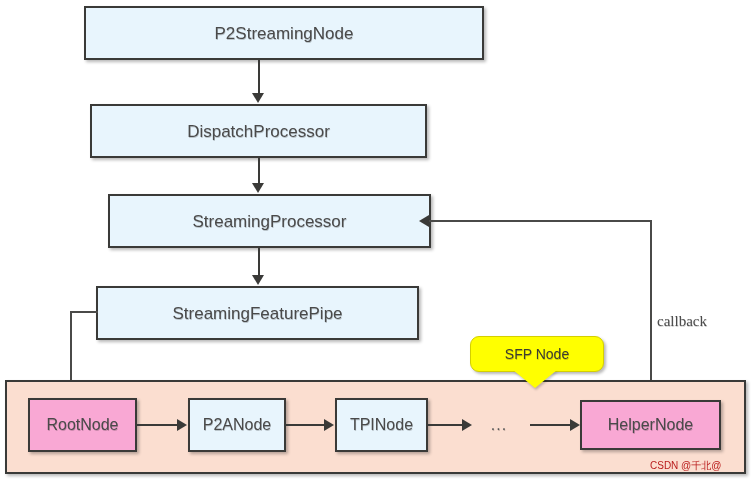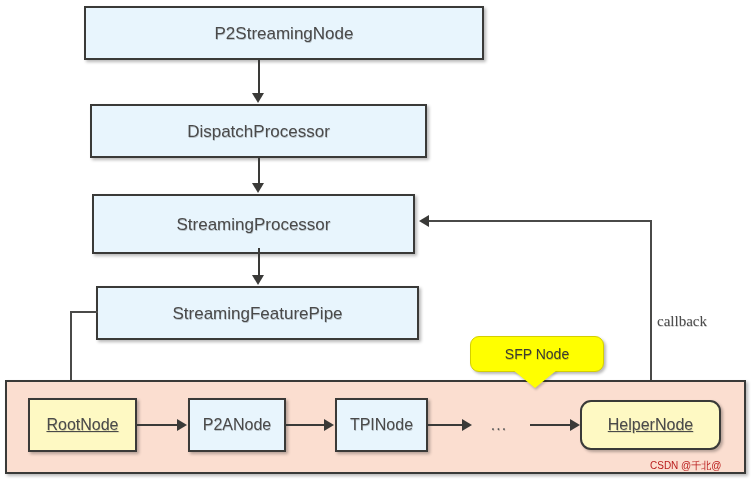--- a/index.html
+++ b/index.html
@@ -24,22 +24,21 @@
     display: flex;
     align-items: center;
     justify-content: center;
     color: #4a4a4a;
     box-shadow: 2px 2px 3px rgba(0,0,0,0.28);
   }
   .box-lightblue {
     background: #e8f5fd;
   }
   .box-cyan {
-    background: #fef9c3;
-    text-decoration: underline;
+    background: #f9a8d4;
   }
   .label {
     line-height: 1;
     white-space: nowrap;
     text-shadow: 0.5px 0.5px 0.6px rgba(0,0,0,0.20);
   }
 
   
   .stage {
     font-size: 17px;
@@ -175,21 +174,21 @@
 <div id="canvas">
 
   <div class="box box-lightblue stage" style="left:84px; top:6px; width:400px; height:54px;">
     <span class="label">P2StreamingNode</span>
   </div>
 
   <div class="box box-lightblue stage" style="left:90px; top:104px; width:337px; height:54px;">
     <span class="label">DispatchProcessor</span>
   </div>
 
-  <div class="box box-lightblue stage" style="left:92px; top:194px; width:323px; height:60px;">
+  <div class="box box-lightblue stage" style="left:108px; top:194px; width:323px; height:54px;">
     <span class="label">StreamingProcessor</span>
   </div>
 
   <div class="box box-lightblue stage" style="left:96px; top:286px; width:323px; height:54px;text-align:center;">
     <span class="label">StreamingFeaturePipe</span>
   </div>
 
   <div class="vline" style="left:258px; top:60px; height:34px;"></div>
   <div class="arrow-down" style="left:252px; top:93px;"></div>
 
@@ -219,21 +218,21 @@
   </div>
 
   <div class="box box-lightblue node" style="left:335px; top:398px; width:93px; height:54px;">
     <span class="label">TPINode</span>
   </div>
 
   <div id="ellipsis">
     <span class="label">...</span>
   </div>
 
-  <div class="box box-cyan node" style="left:580px; top:400px; width:141px; height:50px;border-radius:11px;">
+  <div class="box box-cyan node" style="left:580px; top:400px; width:141px; height:50px;">
     <span class="label">HelperNode</span>
   </div>
 
   <div class="hline" style="left:137px; top:424px; width:42px;"></div>
   <div class="arrow-right" style="left:177px; top:419px;"></div>
 
   <div class="hline" style="left:286px; top:424px; width:40px;"></div>
   <div class="arrow-right" style="left:324px; top:419px;"></div>
 
   <div class="hline" style="left:428px; top:424px; width:36px;"></div>

